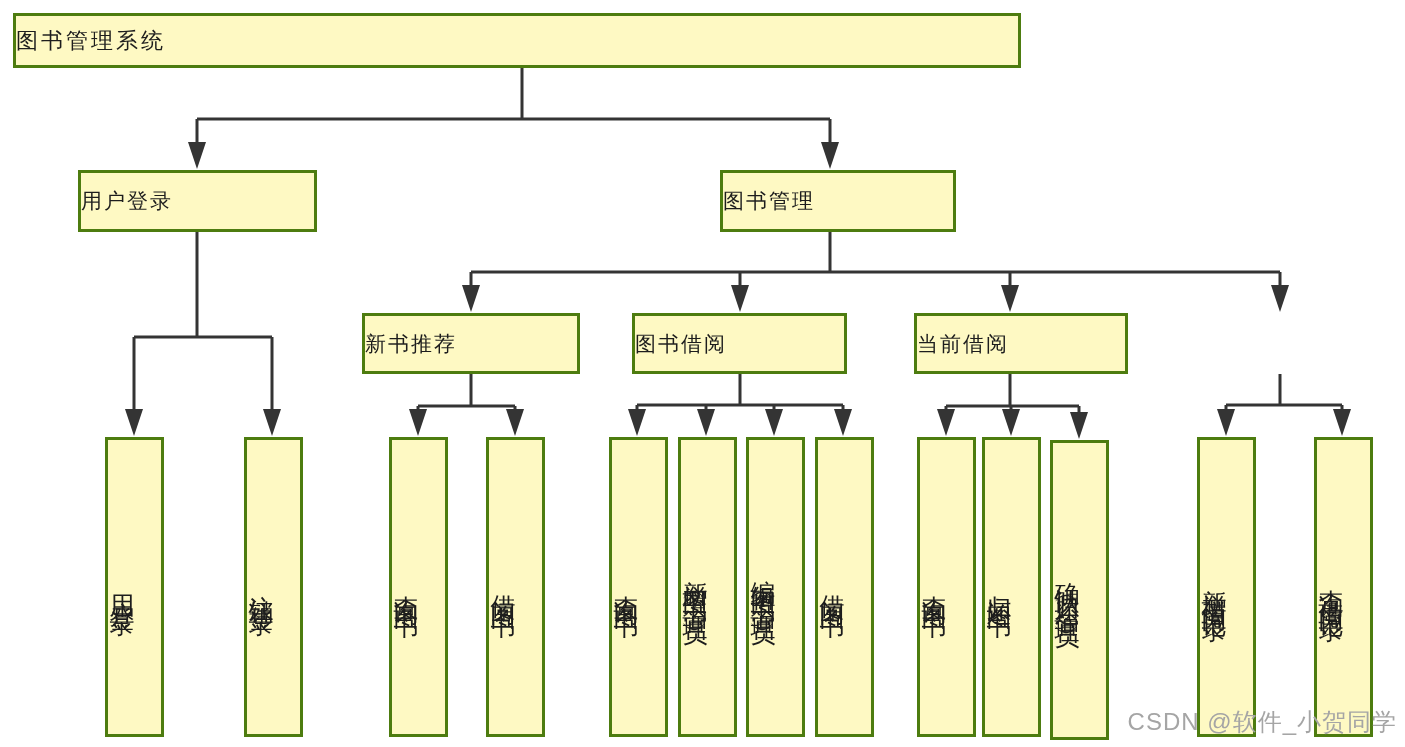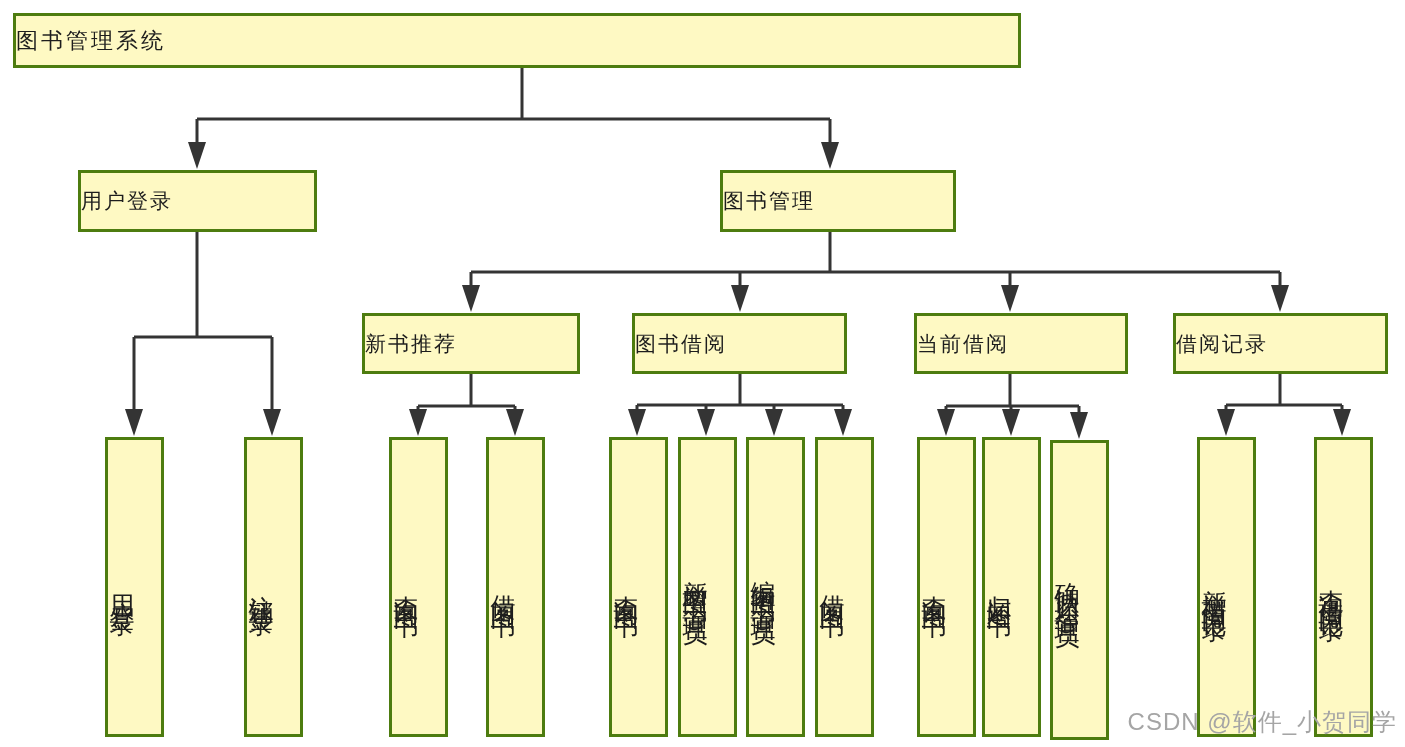--- a/index.html
+++ b/index.html
@@ -114,23 +114,20 @@
 
   <div class="node h-node l3-node" style="left:362px;top:313px;width:218px;height:61px;">
     <span>新书推荐</span>
   </div>
   <div class="node h-node l3-node" style="left:632px;top:313px;width:215px;height:61px;">
     <span>图书借阅</span>
   </div>
   <div class="node h-node l3-node" style="left:903px;top:313px;width:214px;height:61px;margin-left:11px;">
     <span>当前借阅</span>
   </div>
-  <div class="node h-node l3-node" style="left:1173px;top:313px;width:215px;height:61px;">
-    <span>借阅记录</span>
-  </div>
 
   <div class="node leaf" style="left:105px;">
     <span>用户登录</span>
   </div>
   <div class="node leaf" style="left:244px;">
     <span>注销登录</span>
   </div>
 
   <div class="node leaf" style="left:389px;">
     <span>查询图书</span>

